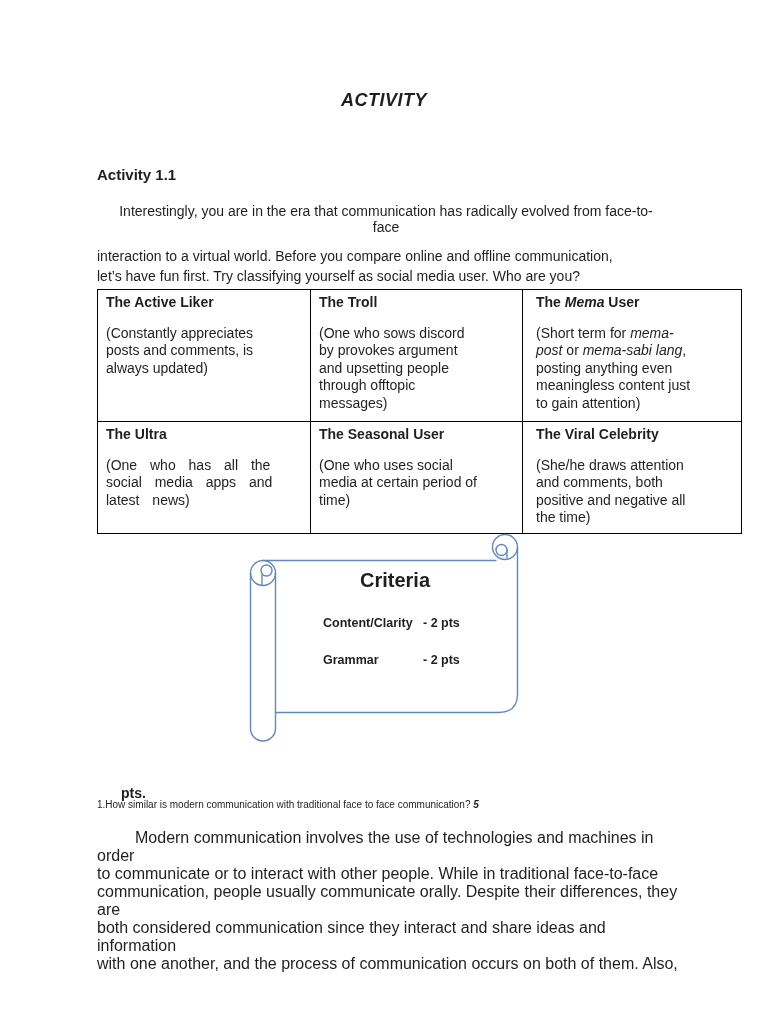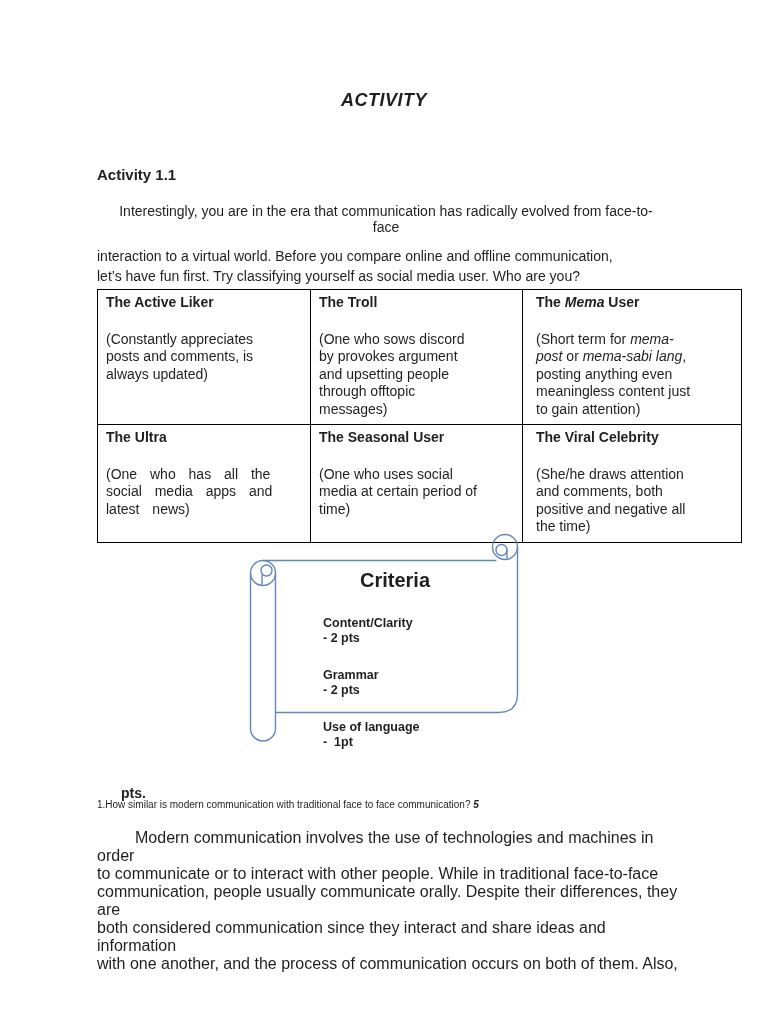--- a/index.html
+++ b/index.html
@@ -46,34 +46,34 @@
     vertical-align: top;
     padding: 4px 8px 6px 8px;
     font-size: 14px; line-height: 17.5px;
   }
   table.user-types td:nth-child(1) { width: 196px; }
   table.user-types td:nth-child(2) { width: 195px; }
   table.user-types td:nth-child(3) { width: 197px; padding-left: 13px; }
   table.user-types tr:first-child  { height: 132px; }
   table.user-types tr:last-child   { height: 110px; }
   .cell-title { font-weight: bold; }
-  .cell-body  { margin-top: 19px; white-space: pre-line; }
+  .cell-body  { margin-top: 13px; white-space: pre-line; }
   .cell-body.justify { word-spacing: 9px; }
 
   
   .scroll-wrap { left: 240px; top: 528px; width: 290px; height: 222px; }
   .scroll-wrap svg { display: block; }
   .scroll-text { left: 285px; top: 569px; width: 220px; }
   .crit-heading {
     text-align: center; font-size: 20px; font-weight: bold;
     margin: 0 0 24px 0;
   }
   .crit-row {
     display: flex; padding-left: 38px; margin-bottom: 22px;
-    font-size: 12.5px; font-weight: bold; line-height: 15px; flex-direction: column;
+    font-size: 12.5px; font-weight: bold; line-height: 15px;
   }
   .crit-label { min-width: 100px; }
   .crit-pts { white-space: pre; }
 
   
   .q1-line1 { left: 97px;  top: 799px; width: 600px; font-size: 10px; }
   .q1-line2 { left: 110px; top: 785px; font-size: 14px; }
   .answer {
     left: 97px; top: 829px; width: 582px;
     font-size: 16px; line-height: 18px;
@@ -167,24 +167,20 @@
   <div class="crit-heading">Criteria</div>
   <div>
       <div class="crit-row">
         <span class="crit-label">Content/Clarity</span>
         <span class="crit-pts">- 2 pts</span>
       </div>
       <div class="crit-row">
         <span class="crit-label">Grammar</span>
         <span class="crit-pts">- 2 pts</span>
       </div>
-      <div class="crit-row">
-        <span class="crit-label">Use of language</span>
-        <span class="crit-pts">-  1pt</span>
-      </div>
     </div>
 </div>
 
 <div class="abs q1-line1"><span>1.How similar is modern communication with traditional face to face communication? </span><span style="font-weight: bold; font-style: italic;">5</span></div>
 <div class="abs q1-line2"><span style="font-weight: bold;  margin-left: 11px;">pts.</span></div>
 
 <div class="abs answer">Modern communication involves the use of technologies and machines in order
 to communicate or to interact with other people. While in traditional face-to-face
 communication, people usually communicate orally. Despite their differences, they are
 both considered communication since they interact and share ideas and information

